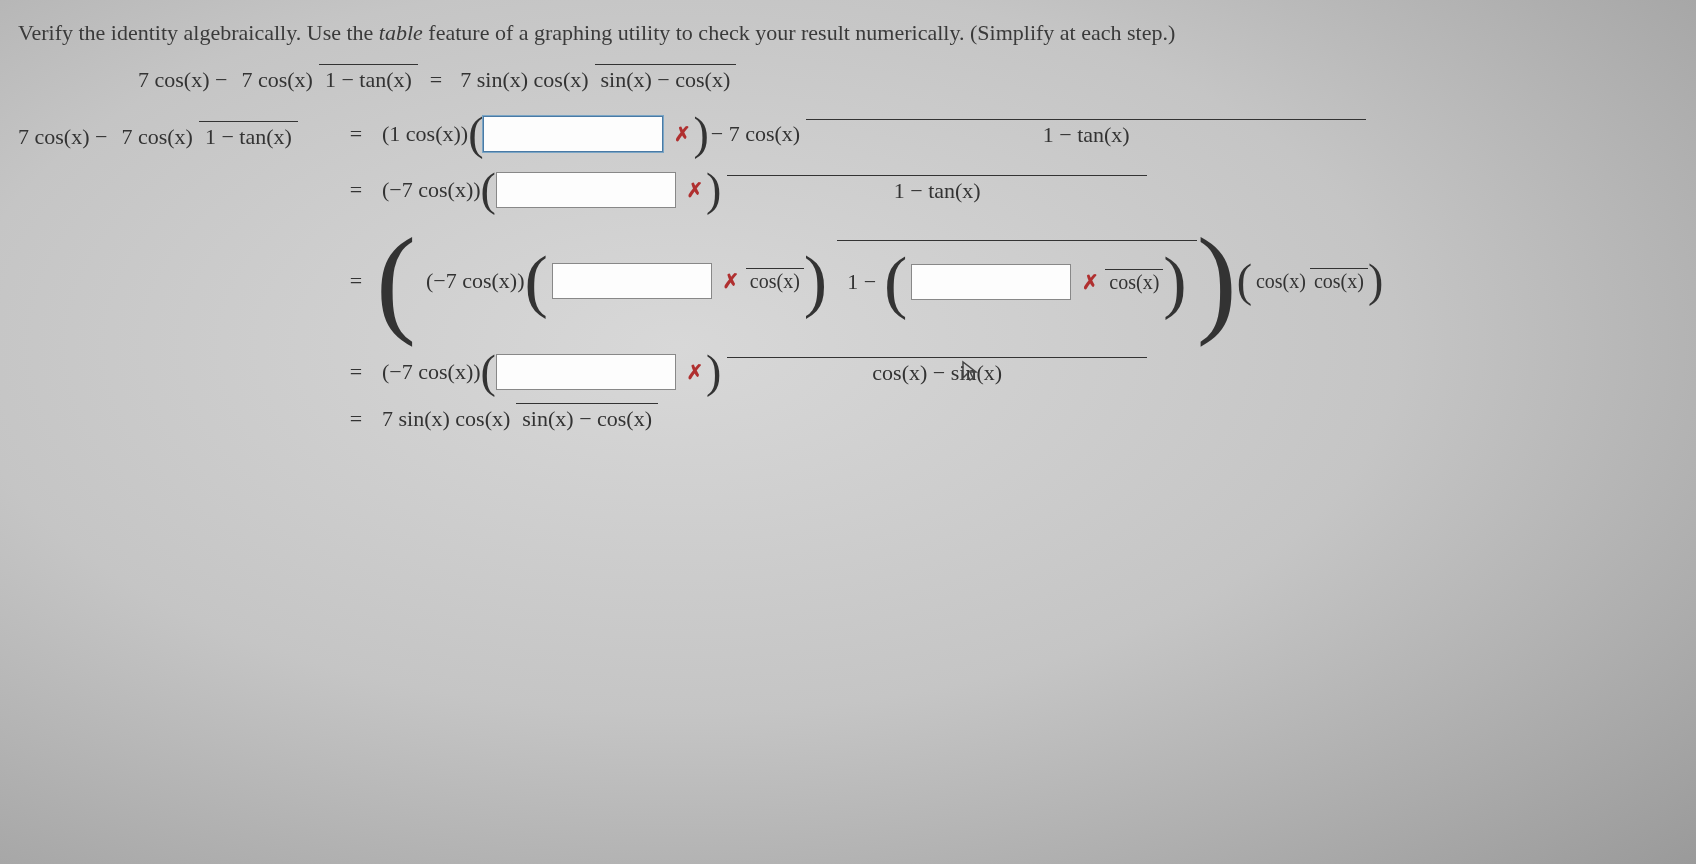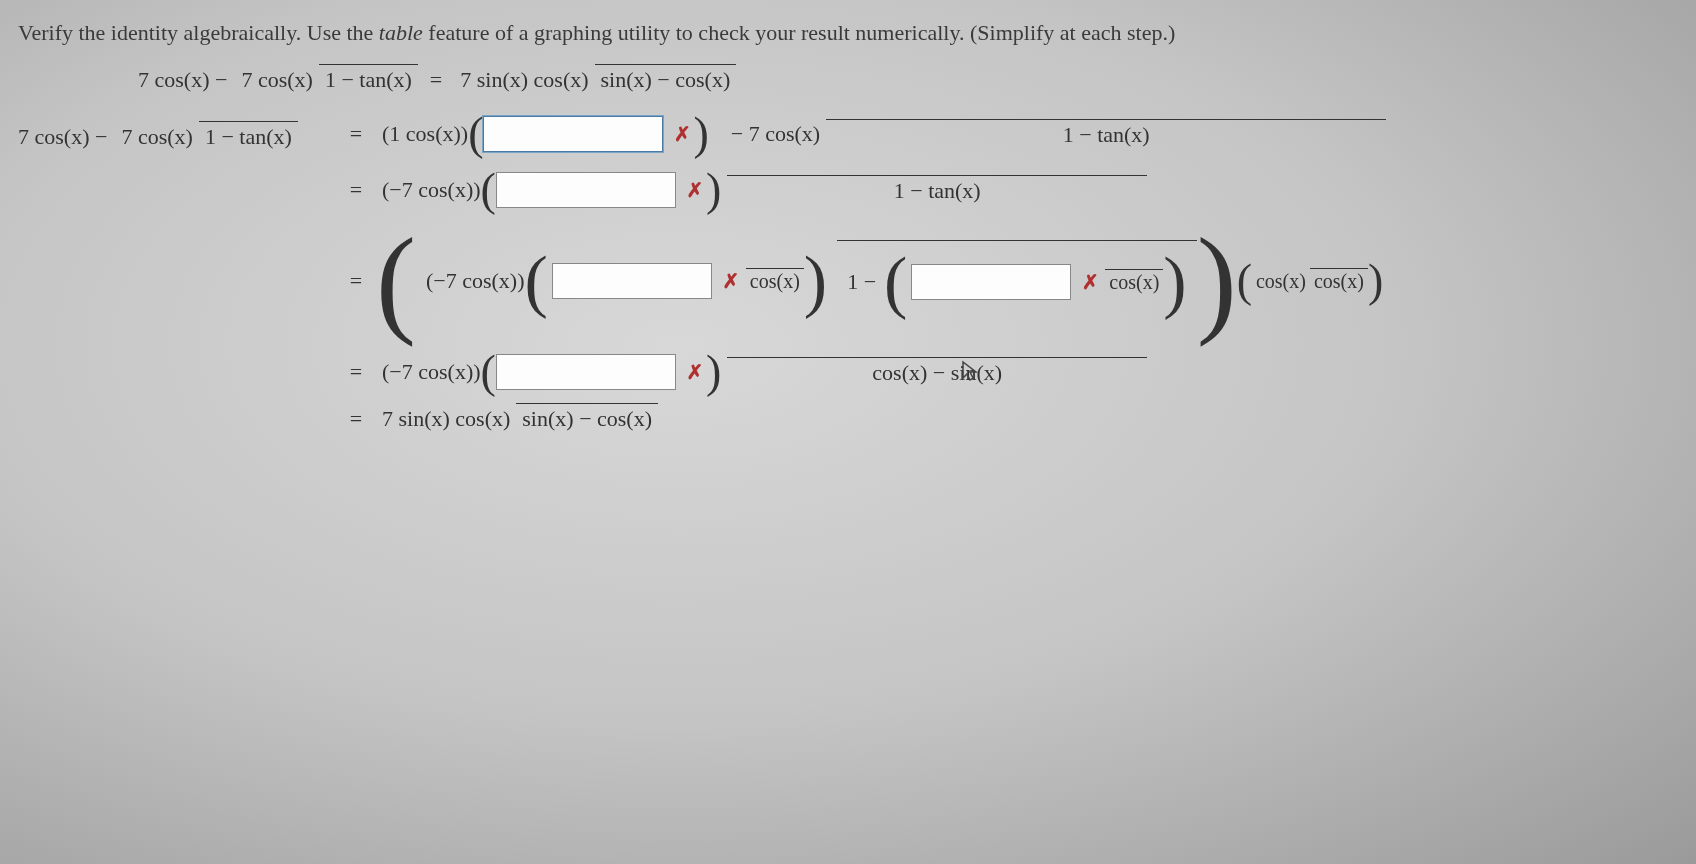--- a/index.html
+++ b/index.html
@@ -92,21 +92,21 @@
 
     <div class="step-row">
       <span class="eq-col">=</span>
       <span class="frac">
         <span class="num vcenter">
           <span>(1 cos(x))</span>
           <span class="bigparen">(</span>
           <input class="input-box active" style="">
           <span class="x-icon">✗</span>
           <span class="bigparen">)</span>
-          <span style="margin-left:22px">− 7 cos(x)</span>
+          <span style="margin-left:2px">− 7 cos(x)</span>
         </span>
         <span class="den" style="min-width:560px;text-align:center">1 − tan(x)</span>
       </span>
     </div>
 
     <div class="step-row">
       <span class="eq-col">=</span>
       <span class="frac">
         <span class="num vcenter">
           <span>(−7 cos(x))</span>

